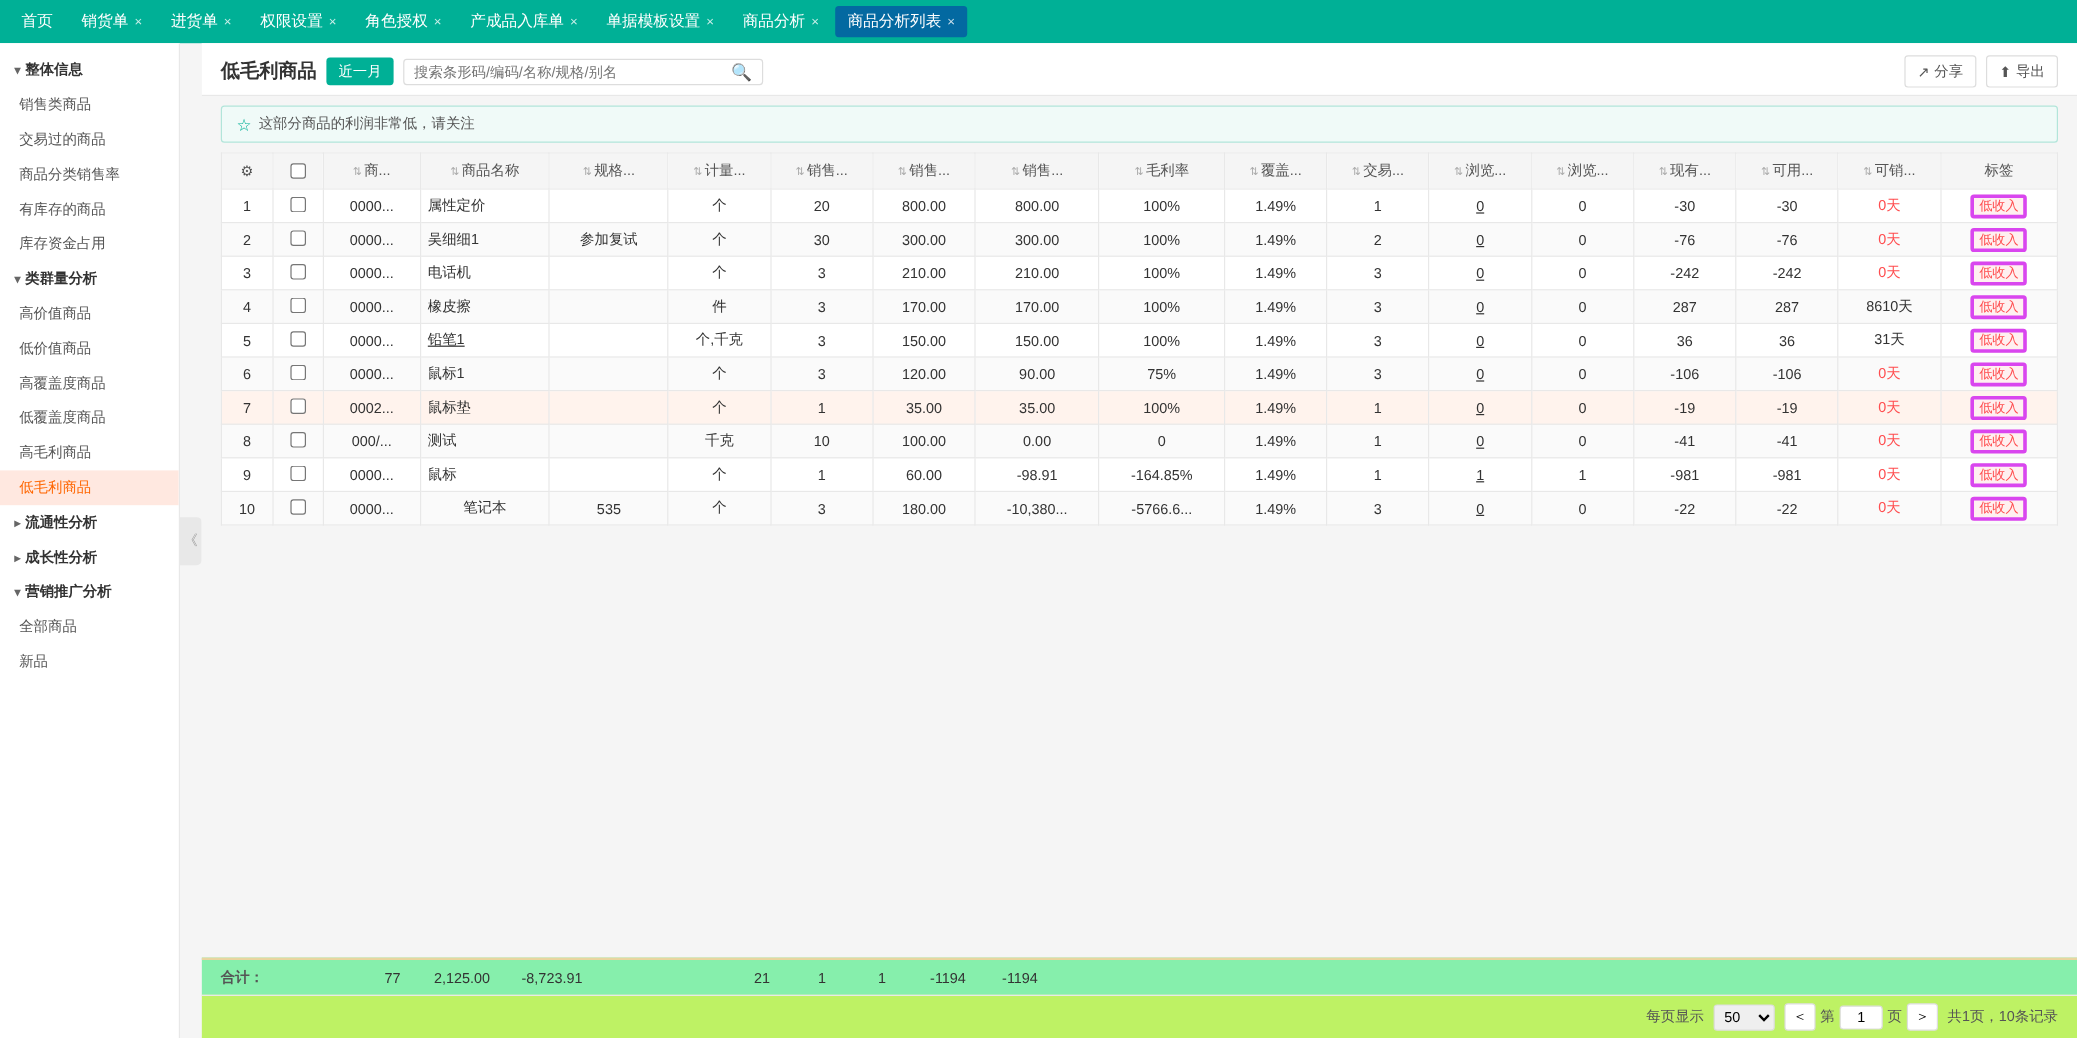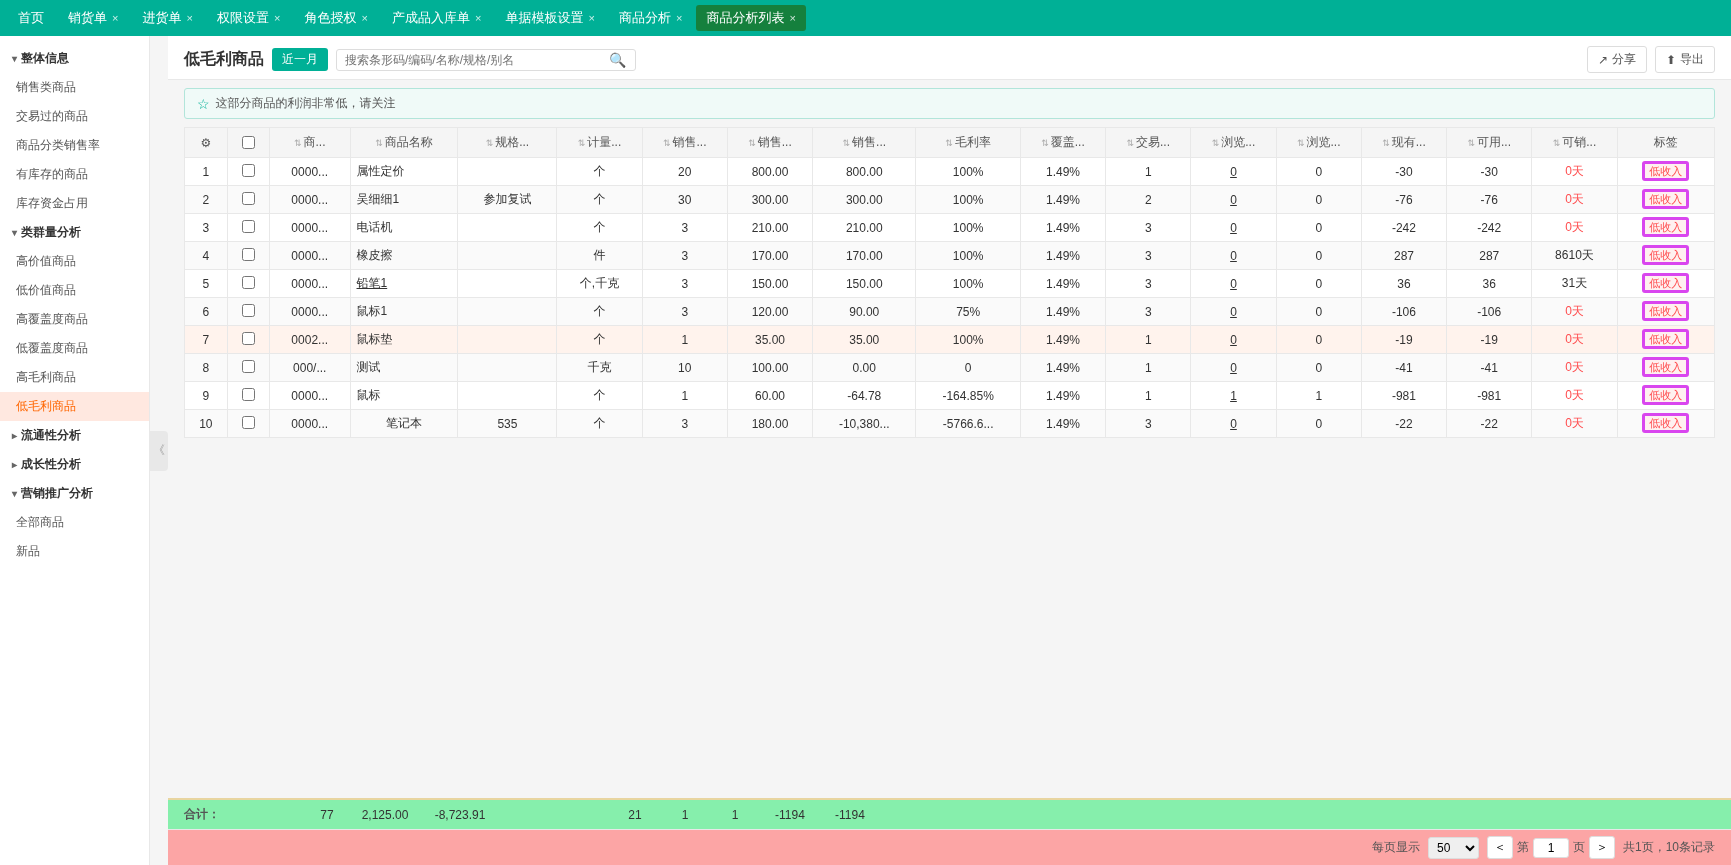--- a/index.html
+++ b/index.html
@@ -15,21 +15,21 @@
       gap: 4px;
     }
     .top-nav .nav-item {
       color: #fff;
       padding: 4px 10px;
       cursor: pointer;
       font-size: 13px;
       border-radius: 3px;
       white-space: nowrap;
     }
-    .top-nav .nav-item.active { background: #15803d; }
+    .top-nav .nav-item.active { background: #0369a1; }
     .top-nav .nav-close { font-size: 11px; margin-left: 2px; opacity: 0.8; }
 
     
     .layout { display: flex; height: calc(100vh - 36px); }
 
     
     .sidebar {
       width: 150px;
       min-width: 150px;
       background: #fff;
@@ -214,21 +214,21 @@
       padding: 0 4px;
       color: #333;
     }
 
     
     .pagination {
       display: flex;
       align-items: center;
       justify-content: flex-end;
       padding: 6px 16px;
-      background: #fca5a5;
+      background: #bef264;
       border-top: 1px solid #e8e8e8;
       gap: 8px;
       font-size: 12px;
       color: #555;
     }
     .pagination select {
       border: 1px solid #ddd;
       border-radius: 3px;
       padding: 2px 4px;
       font-size: 12px;
@@ -648,21 +648,21 @@
     </tr>
             <tr>
       <td>9</td>
       <td><input type="checkbox" style=""></td>
       <td>0000...</td>
       <td style="text-align:left;">鼠标</td>
       <td></td>
       <td>个</td>
       <td>1</td>
       <td>60.00</td>
-      <td>-64.78</td>
+      <td>-98.91</td>
       <td>-164.85%</td>
       <td>1.49%</td>
       <td>1</td>
       <td><span class="underline-link">1</span></td>
       <td>1</td>
       <td>-981</td>
       <td>-981</td>
       <td class="red-text">0天</td>
       <td><span class="tag-badge">低收入</span></td>
     </tr>

